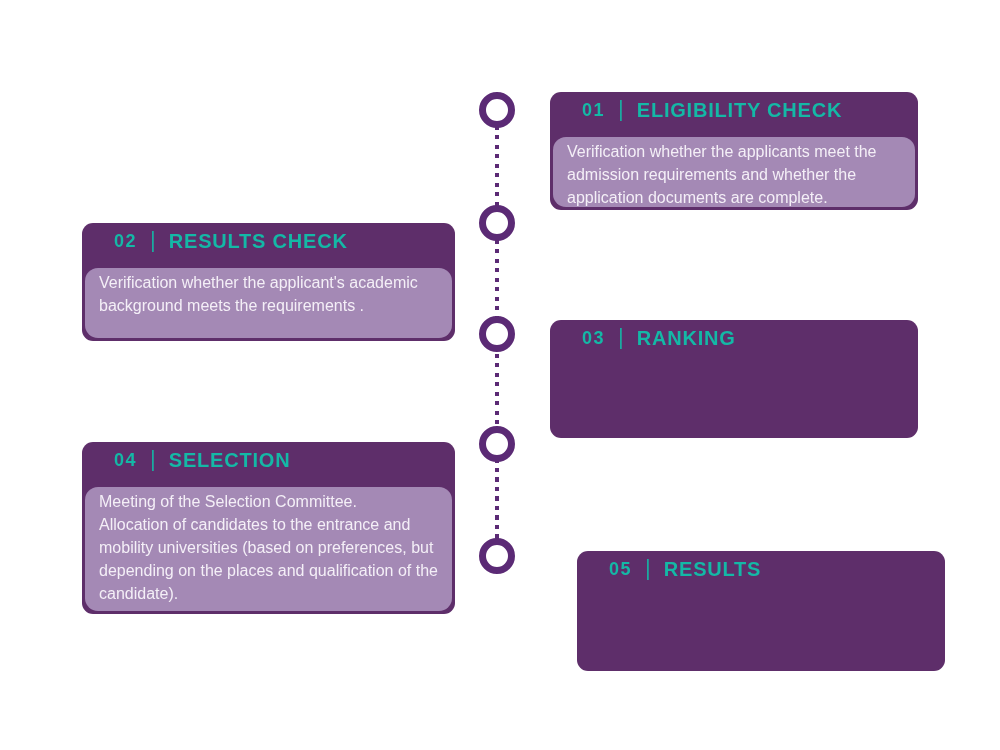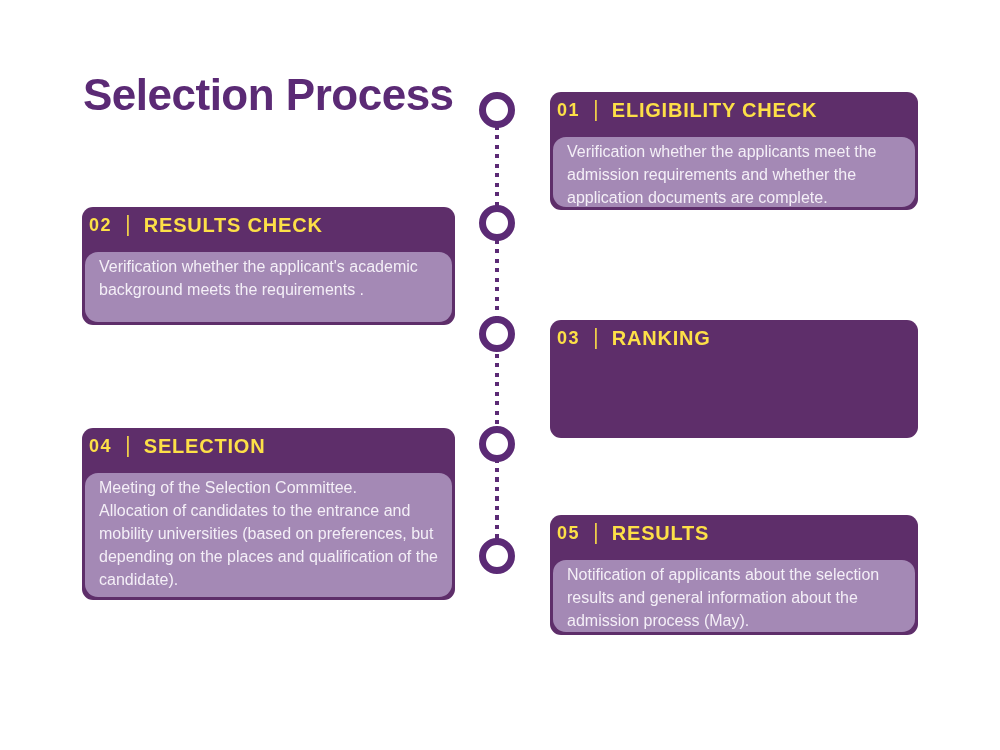--- a/index.html
+++ b/index.html
@@ -49,33 +49,33 @@
   
   .card {
     position: absolute;
     background: #5e2e6a;
     border-radius: 11px;
     z-index: 3;
   }
   .card.right { left: 550px; width: 368px; }
   .card.left  { left: 82px;  width: 373px; }
   .card.c1 { top: 92px;  height: 118px; }
-  .card.c2 { top: 207px; height: 118px; }
+  .card.c2 { top: 223px; height: 118px; }
   .card.c3 { top: 320px; height: 118px; }
-  .card.c4 { top: 428px; height: 172px; }
-  .card.c5 { top: 515px; height: 120px; }
+  .card.c4 { top: 442px; height: 172px; }
+  .card.c5 { top: 551px; height: 120px; margin-left: 27px; }
 
   .hdr {
     position: absolute;
     left: 0; right: 0; top: 0;
     height: 36px;
     display: flex;
     align-items: center;
-    padding: 0 7px;
-    color: #fde047;
+    padding: 0 32px;
+    color: #14b8a6;
   }
   .hdr .num {
     font-size: 18px;
     font-weight: 700;
     letter-spacing: 1.5px;
   }
   .hdr .sep {
     font-size: 22px;
     font-weight: 400;
     margin: 0 13px;
@@ -99,21 +99,20 @@
     font-size: 16px;
     line-height: 23px;
     white-space: pre-line;
   }
 </style>
 </head>
 <body>
 
 <div class="canvas">
 
-  <div class="page-title">Selection Process</div>
 
   <div class="tl-line"></div>
   <div class="tl-node n1"></div>
   <div class="tl-node n2"></div>
   <div class="tl-node n3"></div>
   <div class="tl-node n4"></div>
   <div class="tl-node n5"></div>
 
   <div class="card right c1">
     <div class="hdr">
@@ -150,16 +149,15 @@
     <div class="bdy">Meeting of the Selection Committee.
 Allocation of candidates to the entrance and mobility universities (based on preferences, but depending on the places and qualification of the candidate).</div>
   </div>
 
   <div class="card right c5">
     <div class="hdr">
       <span class="num">05</span>
       <span class="sep">|</span>
       <span class="ttl">RESULTS</span>
     </div>
-    <div class="bdy">Notification of applicants about the selection results and general information about the admission process (May).</div>
   </div>
 
 </div>
 
 </body></html>

